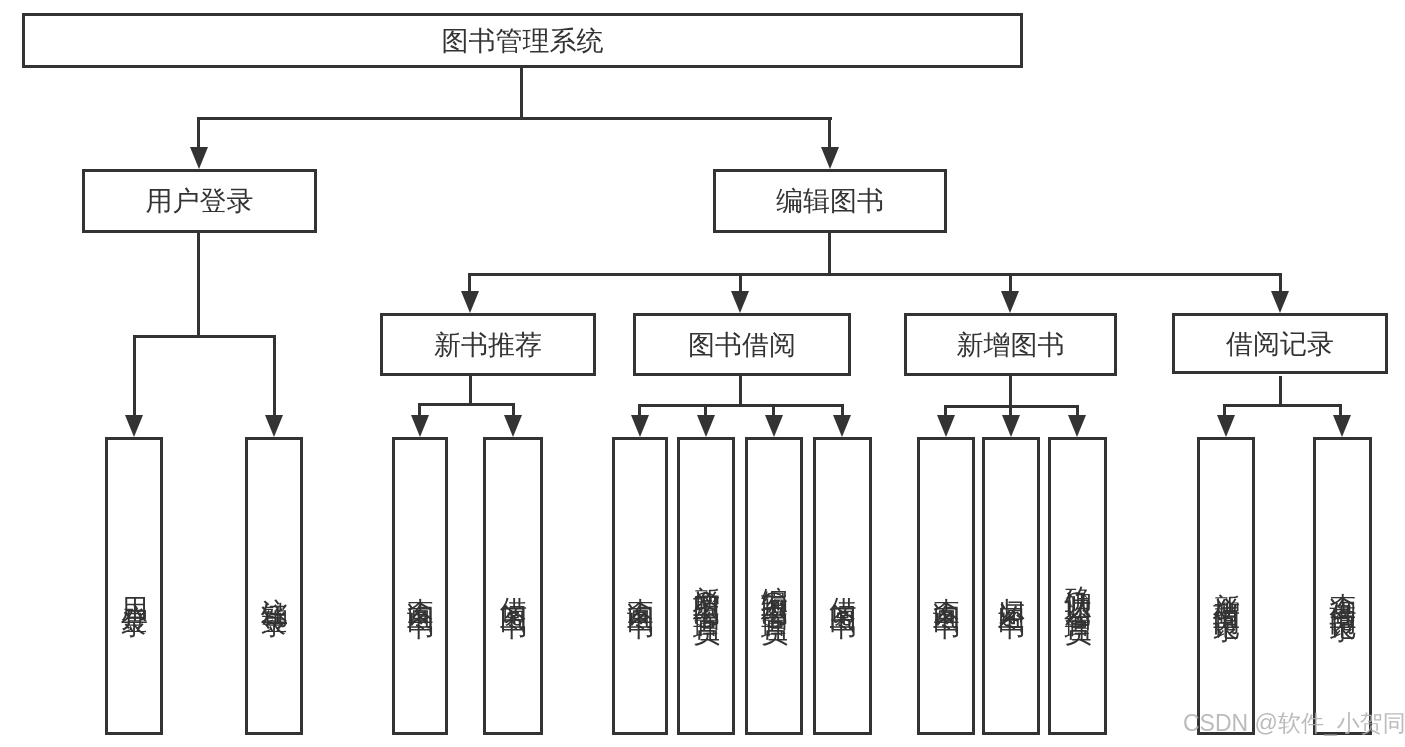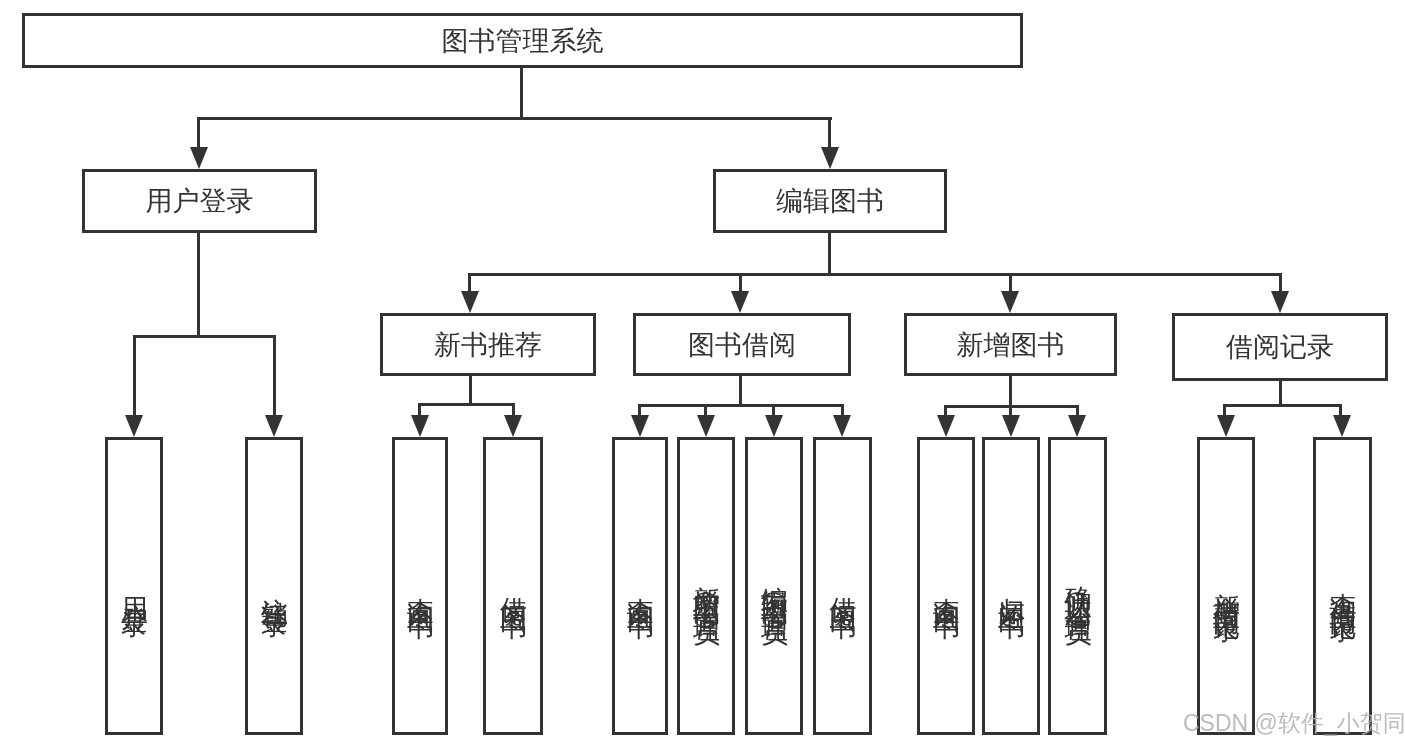--- a/index.html
+++ b/index.html
@@ -114,21 +114,21 @@
 
   <div class="box" style="left:380px;top:313px;width:216px;height:63px">
     <span class="lbl">新书推荐</span>
   </div>
   <div class="box" style="left:633px;top:313px;width:218px;height:63px">
     <span class="lbl">图书借阅</span>
   </div>
   <div class="box" style="left:904px;top:313px;width:213px;height:63px">
     <span class="lbl">新增图书</span>
   </div>
-  <div class="box" style="left:1172px;top:313px;width:216px;height:68px">
+  <div class="box" style="left:1172px;top:313px;width:216px;height:61px">
     <span class="lbl">借阅记录</span>
   </div>
 
   <div class="box" style="left:105px;top:437px;width:58px;height:298px">
     <span class="lbl-v">用户登录</span>
   </div>
   <div class="box" style="left:245px;top:437px;width:58px;height:298px">
     <span class="lbl-v">注销登录</span>
   </div>
 

